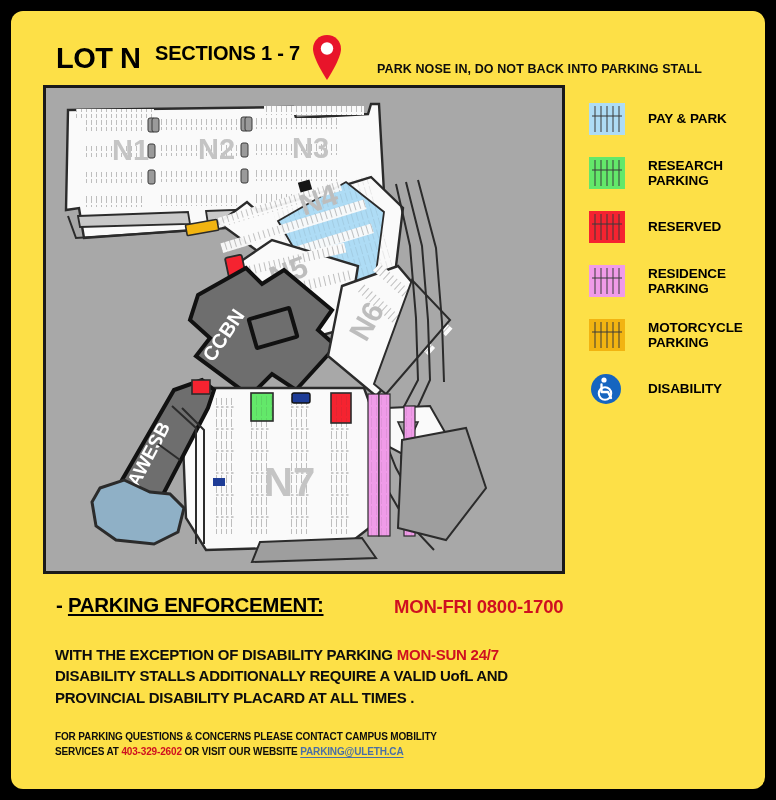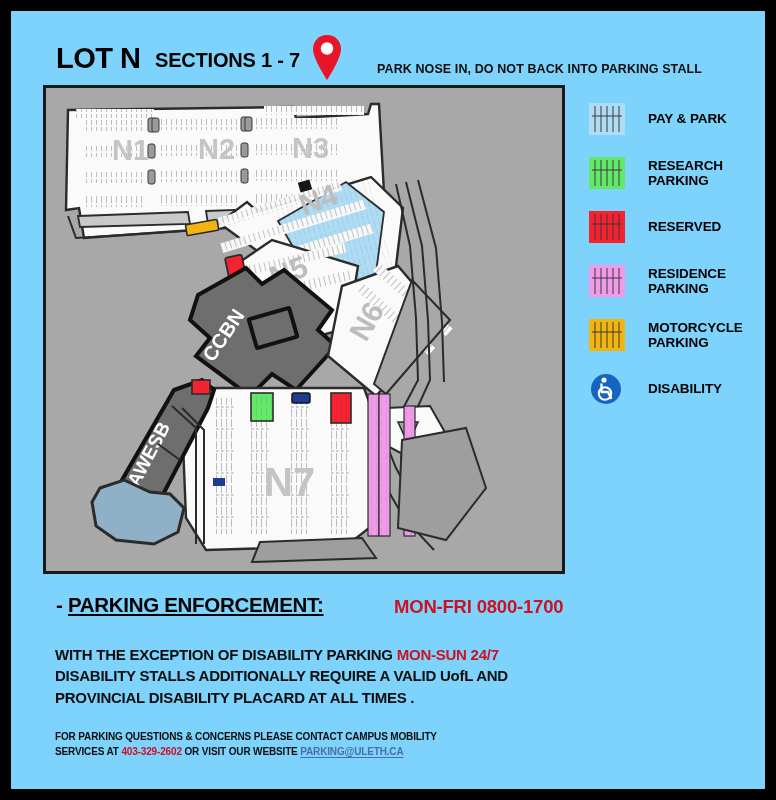--- a/index.html
+++ b/index.html
@@ -15,41 +15,42 @@
   #page {
     position: absolute;
     left: 0; top: 0;
     width: 776px; height: 800px;
     background: #000;
   }
   #sheet {
     position: absolute;
     left: 11px; top: 11px;
     width: 754px; height: 778px;
-    background: #7dd3fc;
+    background: #fde047;
+    border-radius: 12px;
   }
 
   
   #header {
     position: absolute;
     left: 0; top: 9px;
     width: 754px; height: 62px;
   }
   #lot-title {
     position: absolute;
     left: 45px; top: 22px;
     font-size: 29px;
     font-weight: 800;
     letter-spacing: -0.5px;
     color: #000;
     white-space: nowrap;
   }
   #sections-title {
     position: absolute;
-    left: 144px; top: 29px;
+    left: 144px; top: 22px;
     font-size: 20px;
     font-weight: 800;
     letter-spacing: -0.2px;
     color: #000;
     white-space: nowrap;
   }
   #pin {
     position: absolute;
     left: 300px; top: 14px;
     width: 32px; height: 48px;

